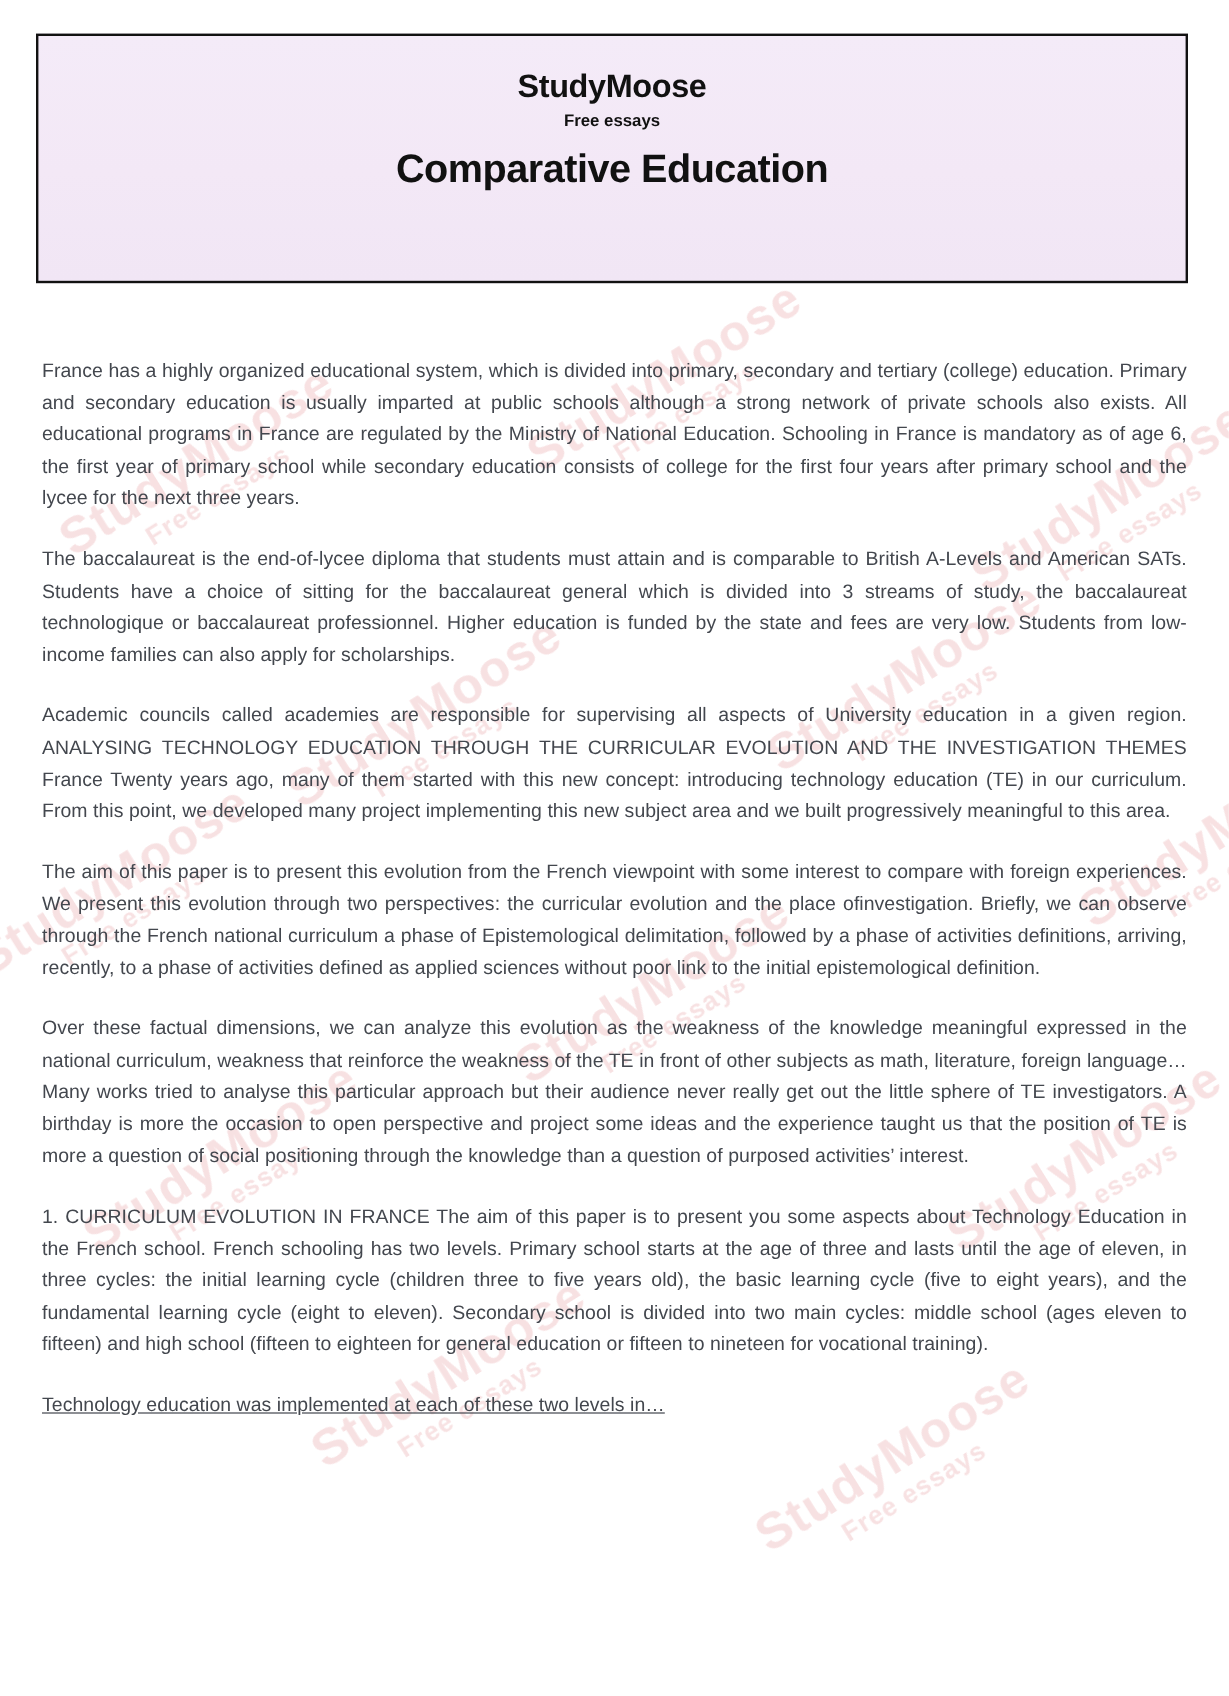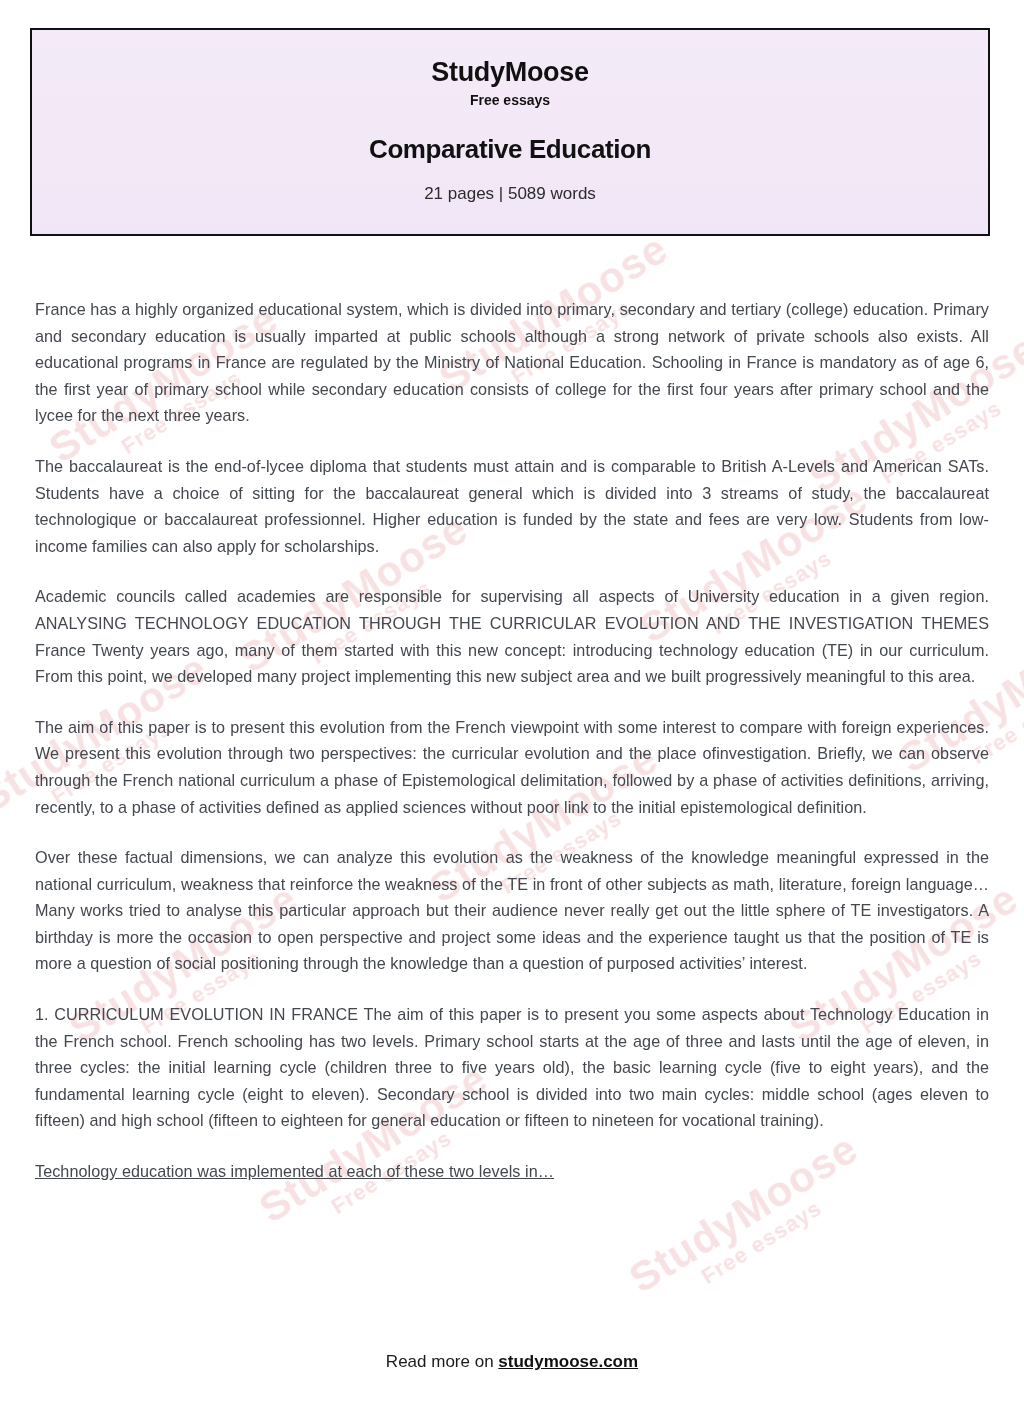--- a/index.html
+++ b/index.html
@@ -74,22 +74,22 @@
     line-height: 1;
   }
   .logo-tagline {
     margin-top: 7px;
     font-size: 14px;
     font-weight: bold;
     color: #111111;
     line-height: 1;
   }
   .doc-title {
-    margin-top: 28px;
-    font-size: 26px;
+    margin-top: 16px;
+    font-size: 33px;
     font-weight: bold;
     color: #111111;
     letter-spacing: -0.4px;
     line-height: 1.1;
   }
   .doc-meta {
     margin-top: 21px;
     font-size: 17px;
     color: #2b2b2b;
     font-weight: normal;
@@ -183,30 +183,26 @@
     <span class="wm-sub">Free essays</span>
   </div>
 </div>
 
 <div class="page">
 
   <div class="header-banner">
     <div class="logo-name">StudyMoose</div>
     <div class="logo-tagline">Free essays</div>
     <div class="doc-title">Comparative Education</div>
-    <div class="doc-meta">21 pages | 5089 words</div>
   </div>
 
   <div class="body-text">
     <p>France has a highly organized educational system, which is divided into primary, secondary and tertiary (college) education. Primary and secondary education is usually imparted at public schools although a strong network of private schools also exists. All educational programs in France are regulated by the Ministry of National Education. Schooling in France is mandatory as of age 6, the first year of primary school while secondary education consists of college for the first four years after primary school and the lycee for the next three years.</p>
     <p>The baccalaureat is the end-of-lycee diploma that students must attain and is comparable to British A-Levels and American SATs. Students have a choice of sitting for the baccalaureat general which is divided into 3 streams of study, the baccalaureat technologique or baccalaureat professionnel. Higher education is funded by the state and fees are very low. Students from low-income families can also apply for scholarships.</p>
     <p>Academic councils called academies are responsible for supervising all aspects of University education in a given region. ANALYSING TECHNOLOGY EDUCATION THROUGH THE CURRICULAR EVOLUTION AND THE INVESTIGATION THEMES France Twenty years ago, many of them started with this new concept: introducing technology education (TE) in our curriculum. From this point, we developed many project implementing this new subject area and we built progressively meaningful to this area.</p>
     <p>The aim of this paper is to present this evolution from the French viewpoint with some interest to compare with foreign experiences. We present this evolution through two perspectives: the curricular evolution and the place ofinvestigation. Briefly, we can observe through the French national curriculum a phase of Epistemological delimitation, followed by a phase of activities definitions, arriving, recently, to a phase of activities defined as applied sciences without poor link to the initial epistemological definition.</p>
     <p>Over these factual dimensions, we can analyze this evolution as the weakness of the knowledge meaningful expressed in the national curriculum, weakness that reinforce the weakness of the TE in front of other subjects as math, literature, foreign language… Many works tried to analyse this particular approach but their audience never really get out the little sphere of TE investigators. A birthday is more the occasion to open perspective and project some ideas and the experience taught us that the position of TE is more a question of social positioning through the knowledge than a question of purposed activities’ interest.</p>
     <p>1. CURRICULUM EVOLUTION IN FRANCE The aim of this paper is to present you some aspects about Technology Education in the French school. French schooling has two levels. Primary school starts at the age of three and lasts until the age of eleven, in three cycles: the initial learning cycle (children three to five years old), the basic learning cycle (five to eight years), and the fundamental learning cycle (eight to eleven). Secondary school is divided into two main cycles: middle school (ages eleven to fifteen) and high school (fifteen to eighteen for general education or fifteen to nineteen for vocational training).</p>
     <p>Technology education was implemented at each of these two levels in…</p>
   </div>
 
-  <div class="footer">
-    <span>Read more on </span><a class="footer-link" href="#">studymoose.com</a>
-  </div>
 
 </div>
 
 </body></html>

